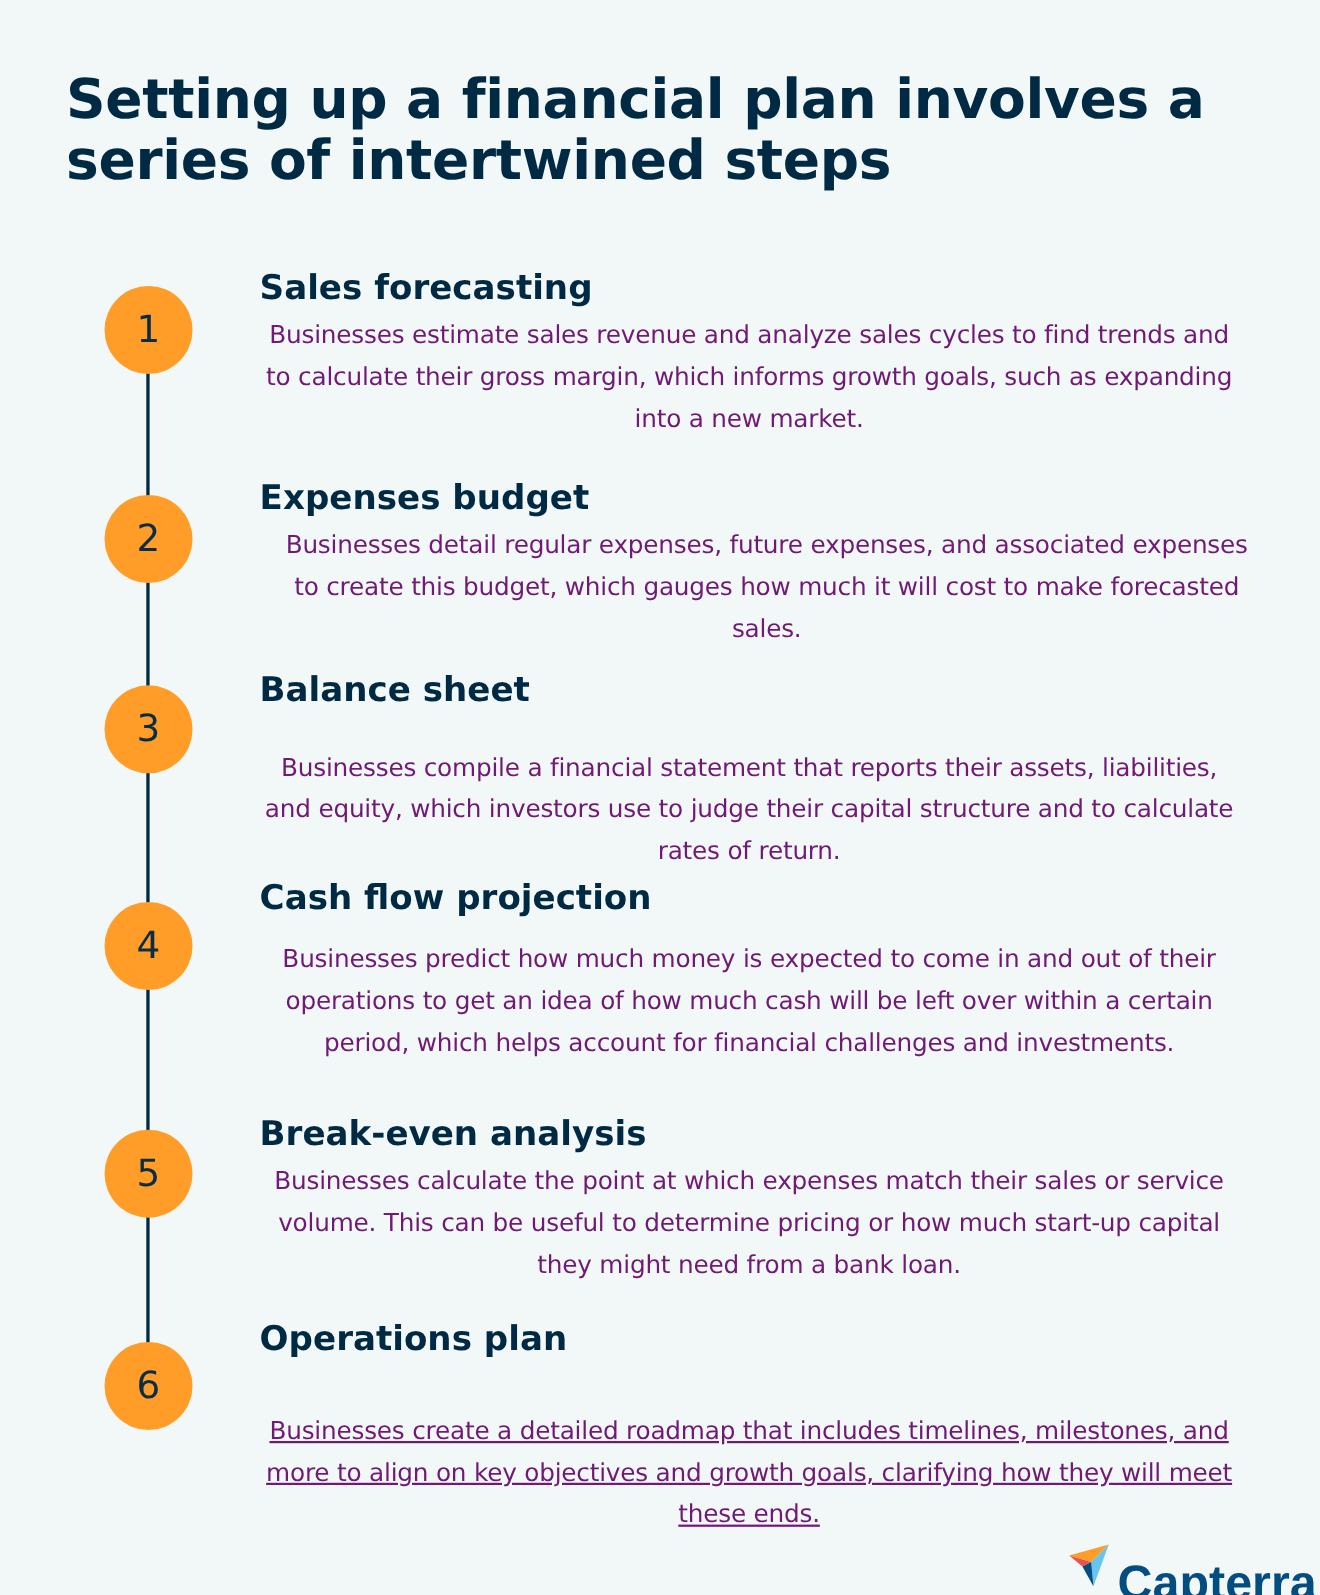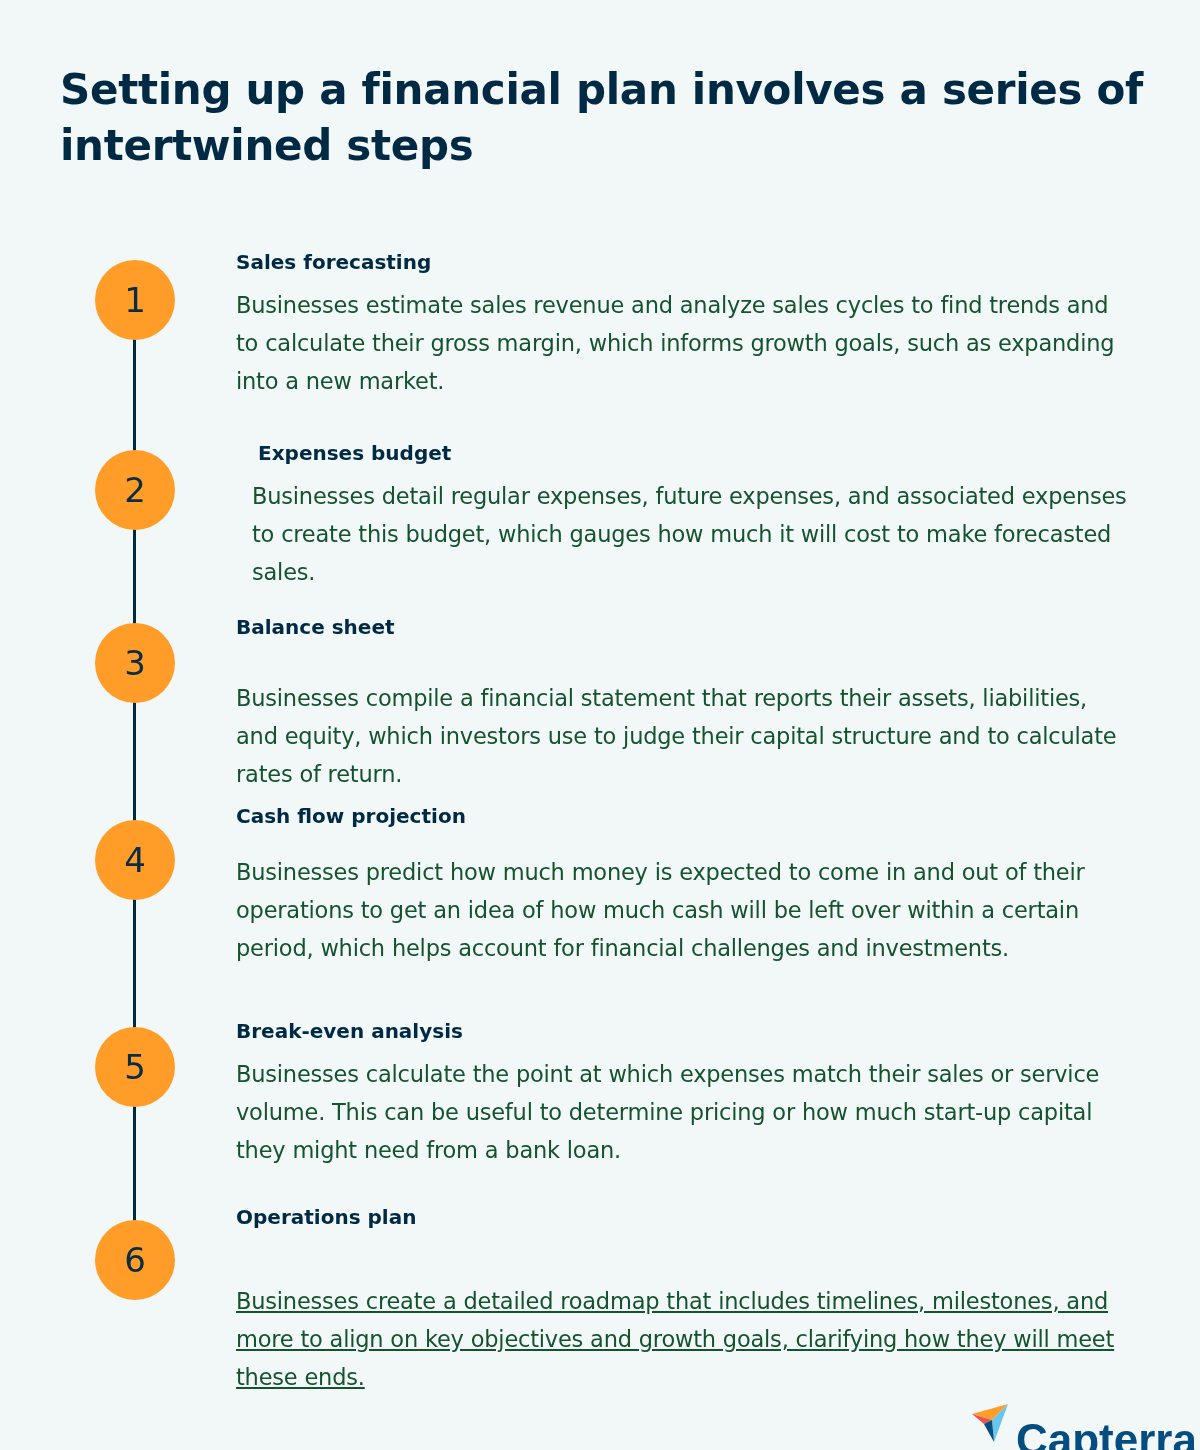--- a/index.html
+++ b/index.html
@@ -1,44 +1,44 @@
 <!DOCTYPE html>
 <html><head>
 <meta charset="utf-8">
 <style>
   html, body { margin:0; padding:0; }
   body { width:1200px; height:1450px; background:#f2f7f8; position:relative; overflow:hidden;
          font-family:"DejaVu Sans","Liberation Sans",sans-serif; color:#0a2d45; }
   .title { position:absolute; left:60px; top:62px; width:1100px; margin:0;
-           font-size:42px; line-height:56px; font-weight:bold; color:#002a44; letter-spacing:-0.3px; }
+           font-size:50px; line-height:56px; font-weight:bold; color:#002a44; letter-spacing:-0.3px; }
   .timeline-line { position:absolute; left:133px; top:300px; width:3px; height:960px; background:#002a44; }
   .step { position:absolute; left:0; width:1200px; }
   .circle { position:absolute; left:95px; width:80px; height:80px; border-radius:50%;
             background:#ff9d28; color:#0a2d45; font-size:34px; line-height:80px; text-align:center; }
-  .step-title { position:absolute; left:236px; margin:0; font-size:20px; font-weight:bold; color:#002a44; line-height:40px; white-space:nowrap;}
-  .step-desc { position:absolute; left:236px; width:890px; margin:0; font-size:22.5px; line-height:38px; color:#14532d; letter-spacing:-0.2px; }
+  .step-title { position:absolute; left:236px; margin:0; font-size:31px; font-weight:bold; color:#002a44; line-height:40px; white-space:nowrap;}
+  .step-desc { position:absolute; left:236px; width:890px; margin:0; font-size:22.5px; line-height:38px; color:#701a75; letter-spacing:-0.2px;text-align:center; }
   .logo { position:absolute; left:970px; top:1384px; display:flex; align-items:center; }
   .logo-text { font-size:44px; font-weight:bold; color:#044d80; margin-left:4px; font-family:"Liberation Sans",sans-serif;margin-top:31px; }
 </style>
 </head>
 <body>
 
 <h1 class="title">Setting up a financial plan involves a series of intertwined steps</h1>
 
 <div class="timeline-line"></div>
 
 <div class="step" style="top:0;">
   <div class="circle" style="top:260px;">1</div>
   <h2 class="step-title" style="top:242px;">Sales forecasting</h2>
   <p class="step-desc" style="top:286px;">Businesses estimate sales revenue and analyze sales cycles to find trends and to calculate their gross margin, which informs growth goals, such as expanding into a new market.</p>
 </div>
 
 <div class="step" style="top:0;">
   <div class="circle" style="top:450px;">2</div>
-  <h2 class="step-title" style="top:433px;margin-left:22px;">Expenses budget</h2>
+  <h2 class="step-title" style="top:433px;">Expenses budget</h2>
   <p class="step-desc" style="top:477px;margin-left:16px;">Businesses detail regular expenses, future expenses, and associated expenses to create this budget, which gauges how much it will cost to make forecasted sales.</p>
 </div>
 
 <div class="step" style="top:0;">
   <div class="circle" style="top:623px;">3</div>
   <h2 class="step-title" style="top:607px;">Balance sheet</h2>
   <p class="step-desc" style="top:679px;">Businesses compile a financial statement that reports their assets, liabilities, and equity, which investors use to judge their capital structure and to calculate rates of return.</p>
 </div>
 
 <div class="step" style="top:0;">

